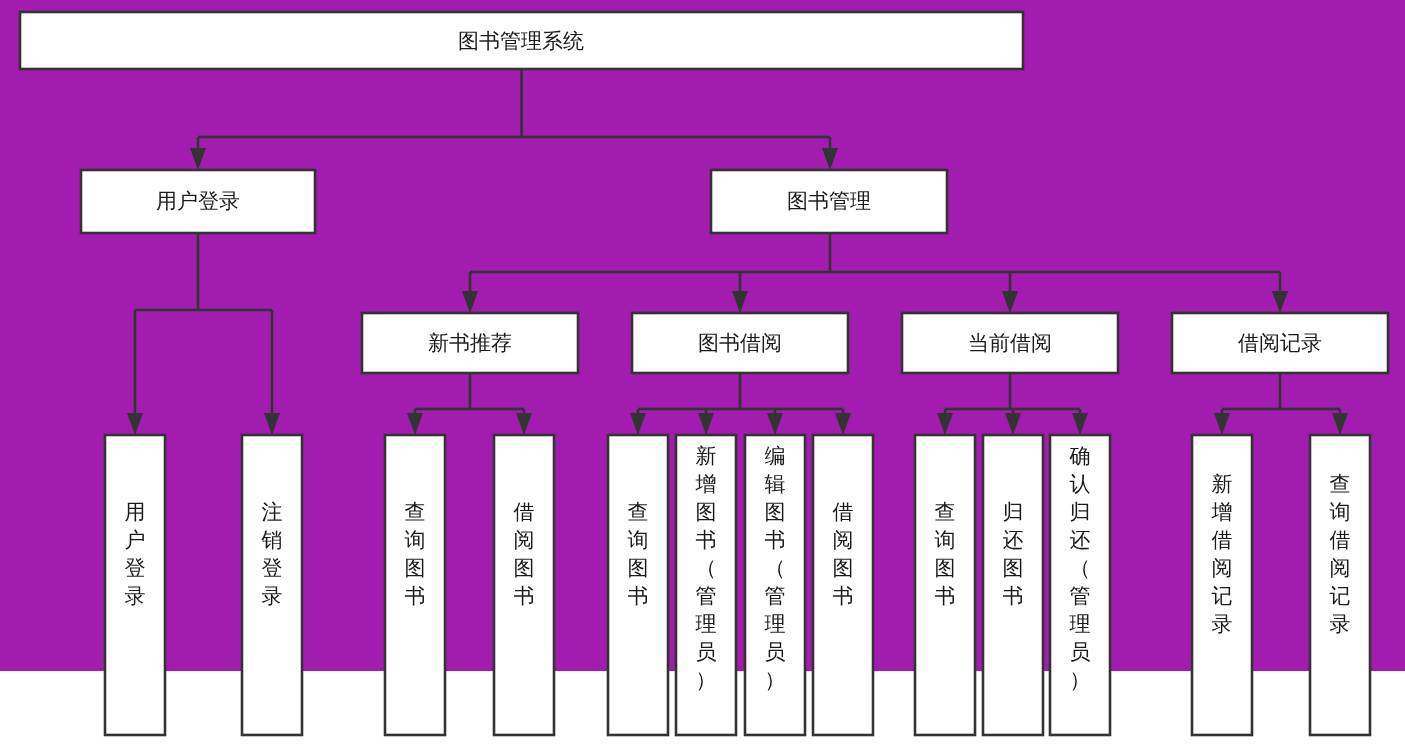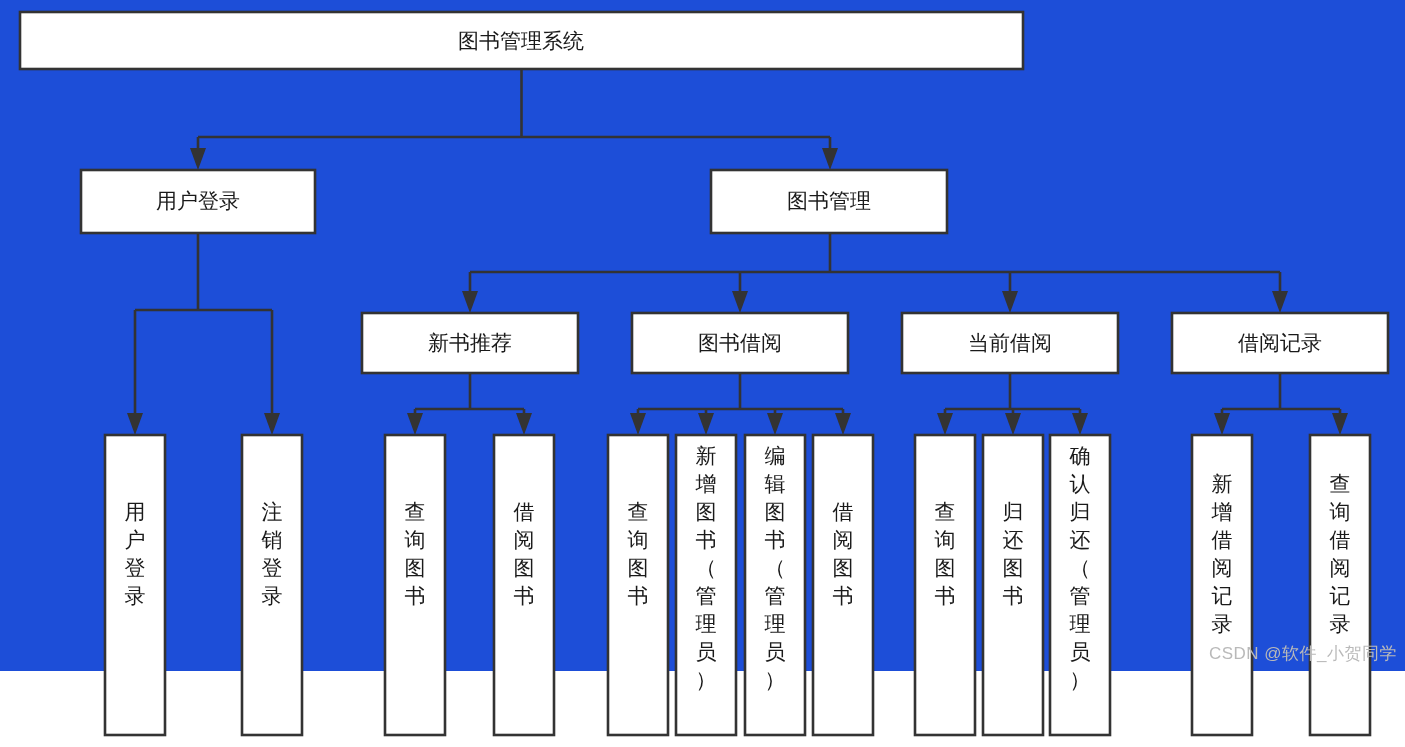--- a/index.html
+++ b/index.html
@@ -10,21 +10,21 @@
   body {
     width: 1405px;
     height: 747px;
     font-family: "Liberation Sans", "DejaVu Sans", sans-serif;
     overflow: hidden;
   }
   #diagram-root {
     position: relative;
     width: 1405px;
     height: 671px;
-    background: #1d4ed8;
+    background: #a21caf;
   }
   svg.diagram-canvas {
     position: absolute;
     left: 0;
     top: 0;
     width: 1405px;
     height: 747px;
     display: block;
   }
   .node-box {
@@ -242,15 +242,14 @@
       <text class="node-label-v" x="1222" y="491"><tspan x="1222" y="491">新</tspan><tspan x="1222" y="519">增</tspan><tspan x="1222" y="547">借</tspan><tspan x="1222" y="575">阅</tspan><tspan x="1222" y="603">记</tspan><tspan x="1222" y="631">录</tspan></text>
     </g>
 
     <g>
       <rect class="node-box" x="1310" y="435" width="60" height="300"></rect>
       <text class="node-label-v" x="1340" y="491"><tspan x="1340" y="491">查</tspan><tspan x="1340" y="519">询</tspan><tspan x="1340" y="547">借</tspan><tspan x="1340" y="575">阅</tspan><tspan x="1340" y="603">记</tspan><tspan x="1340" y="631">录</tspan></text>
     </g>
 
   </svg>
 
-  <div class="watermark">CSDN @软件_小贺同学</div>
 
 </div>
 
 </body></html>

